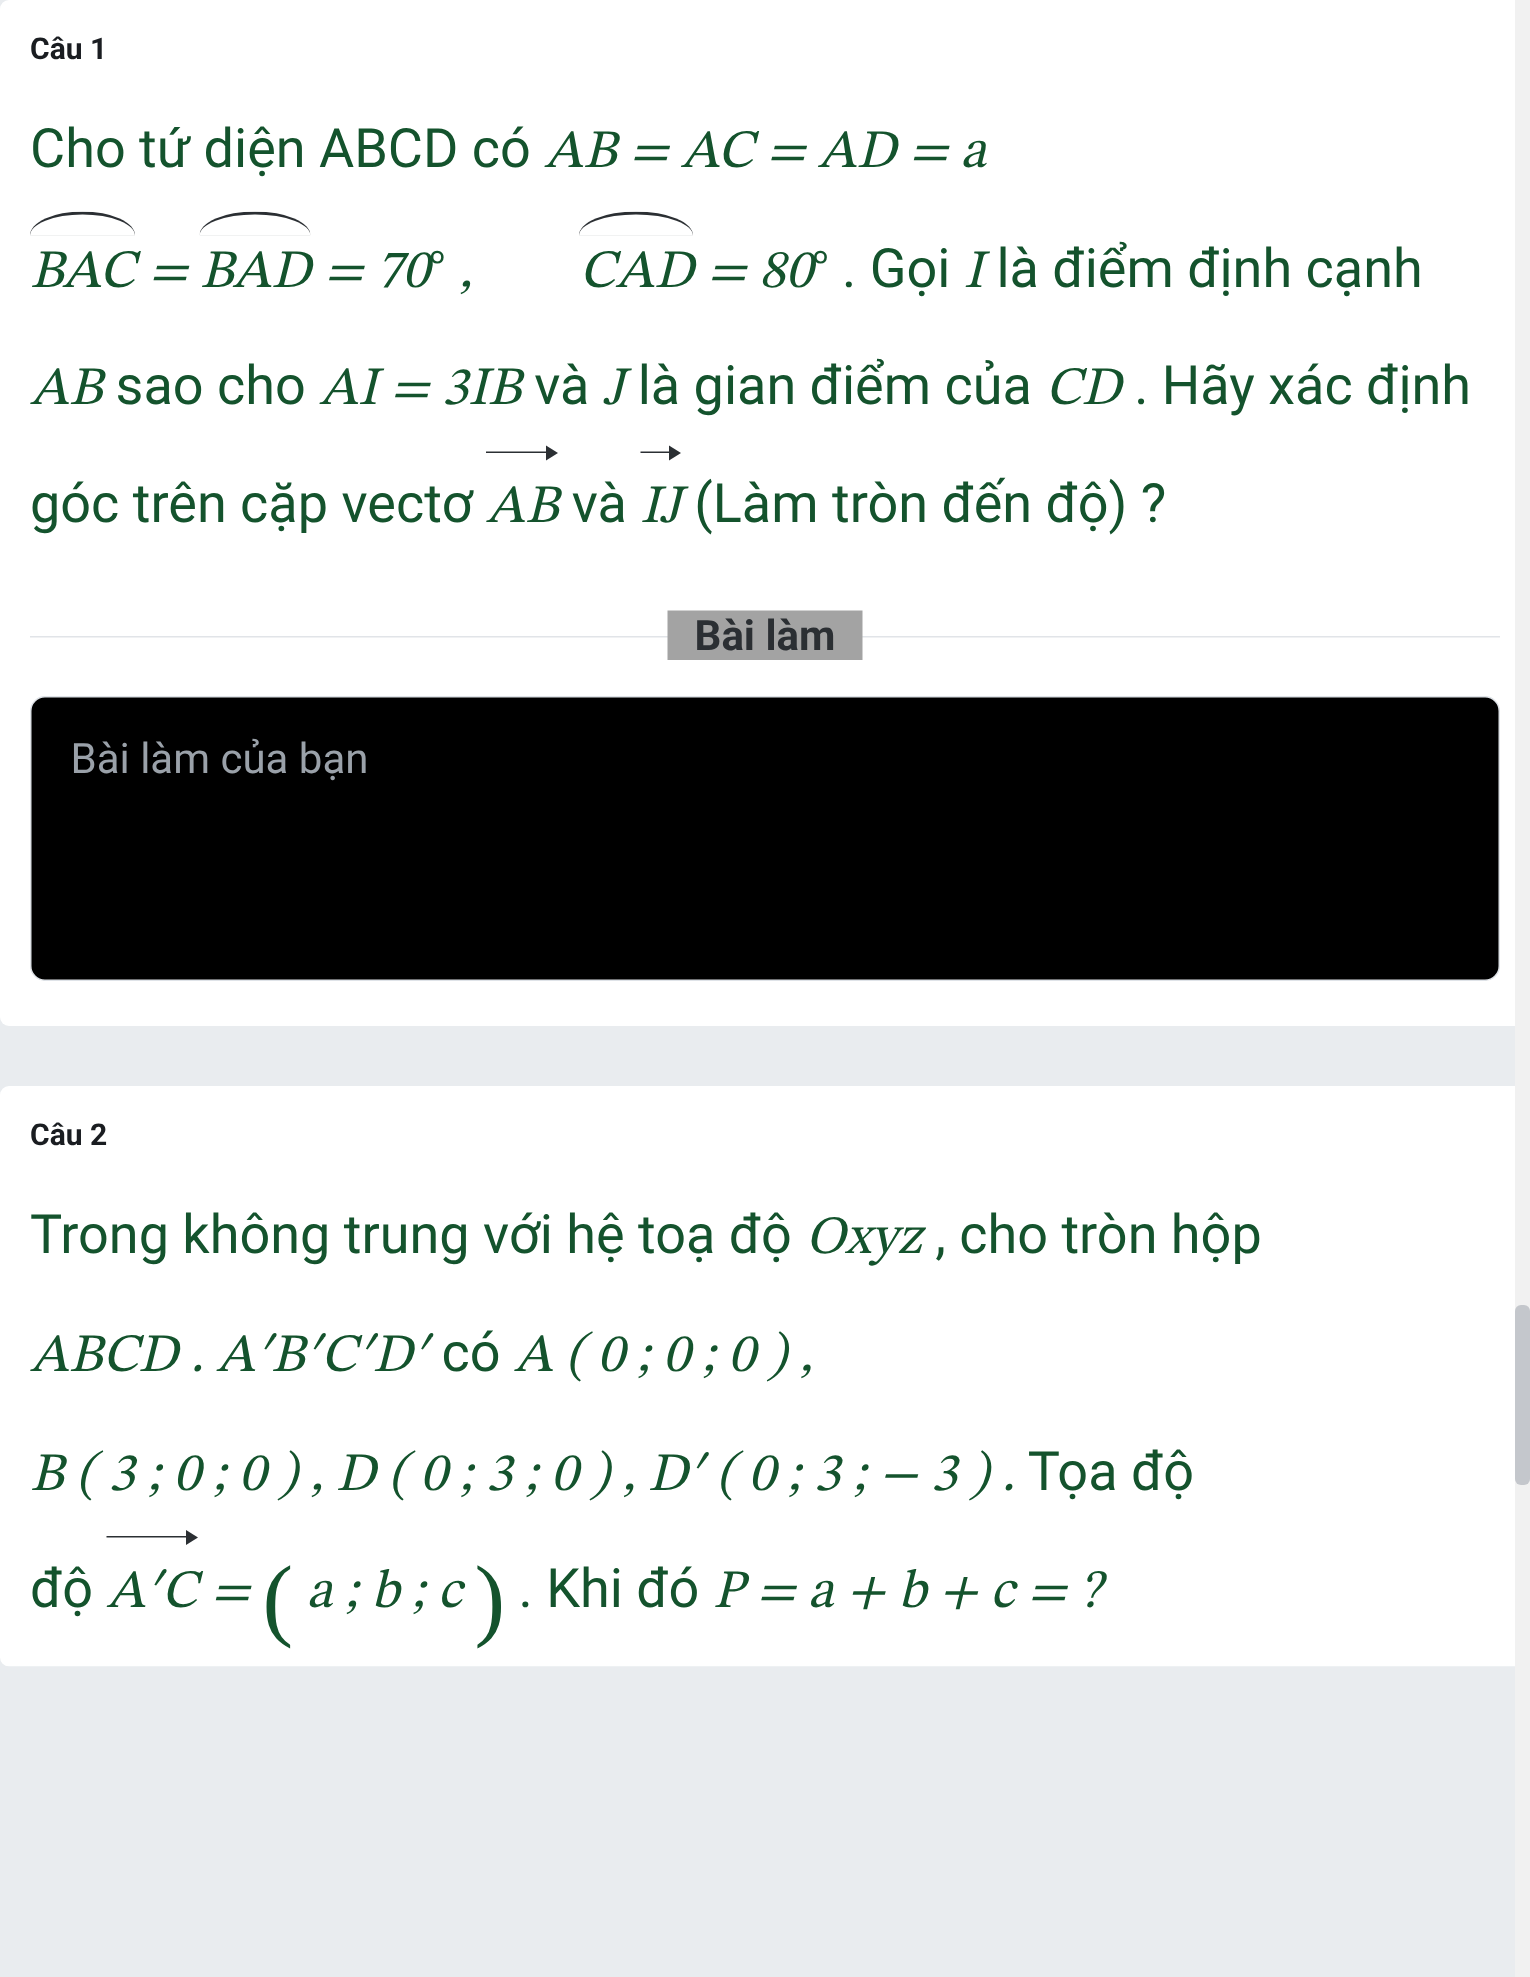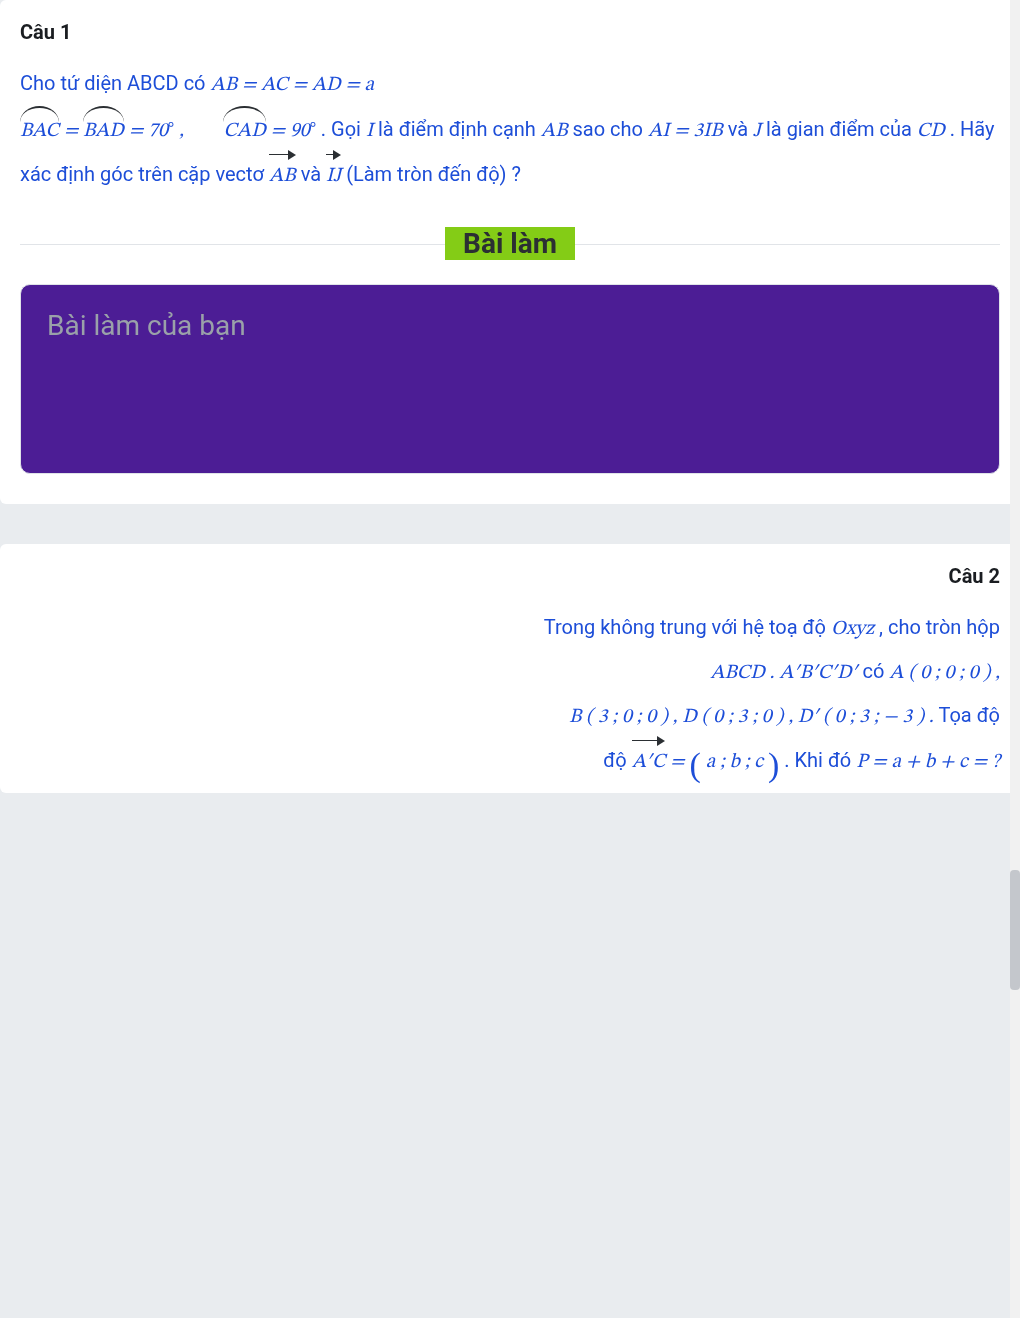--- a/index.html
+++ b/index.html
@@ -15,23 +15,23 @@
     margin: 0 0 40px 0;
     padding: 20px 20px 30px 20px;
   }
   .q-title {
     font-weight: 700;
     font-size: 20px;
     color: #1a1d21;
     margin-bottom: 18px;
   }
   .q-body {
-    font-size: 20px;
+    font-size: 36px;
     line-height: 2.1;
-    color: #1d4ed8;
+    color: #14532d;
   }
   .math {
     font-family: "Cambria Math", "STIX Two Math", "Times New Roman", serif;
     font-style: italic;
     white-space: nowrap;
   }
   .arc {
     position: relative;
     display: inline-block;
     padding-top: 4px;
@@ -75,35 +75,35 @@
   .divider-wrap::before {
     content: "";
     position: absolute;
     left: 0; right: 0; top: 50%;
     border-top: 1px solid #e1e4e8;
     z-index: 0;
   }
   .divider-label {
     position: relative;
     display: inline-block;
-    background: #84cc16;
+    background: #a3a3a3;
     padding: 0 18px;
     font-weight: 700;
     font-size: 28px;
     color: #2b2f33;
     z-index: 1;
   }
   .answer-box {
     border: 1px solid #dfe3e8;
     border-radius: 10px;
     min-height: 190px;
     padding: 24px 26px;
     font-size: 28px;
     color: #9aa1a9;
-    background: #4c1d95;
+    background: #000000;
   }
   .scroll-track {
     position: fixed;
     right: 0; top: 0;
     width: 10px;
     height: 100%;
     background: #f1f1f1;
   }
   .scroll-thumb {
     position: absolute;
@@ -129,21 +129,21 @@
     <span>Cho tứ diện ABCD có </span>
     <span class="math">AB = AC = AD = a</span>
     <br>
     <span class="math arc">BAC</span>
     <span class="math"> = </span>
     <span class="math arc">BAD</span>
     <span class="math"> = 70</span><span class="math deg">∘</span>
     <span class="math"> ,</span>
     &nbsp;&nbsp;&nbsp;&nbsp;&nbsp;&nbsp;
     <span class="math arc">CAD</span>
-    <span class="math"> = 90</span><span class="math deg">∘</span>
+    <span class="math"> = 80</span><span class="math deg">∘</span>
     <span> . Gọi </span>
     <span class="math">I</span>
     <span> là điểm định cạnh </span>
     <span class="math">AB</span>
     <span> sao cho </span>
     <span class="math">AI = 3IB</span>
     <span> và </span>
     <span class="math">J</span>
     <span> là gian điểm của </span>
     <span class="math">CD</span>
@@ -156,21 +156,21 @@
 
   <div class="divider-wrap">
     <span class="divider-label">Bài làm</span>
   </div>
 
   <div class="answer-box">
     <span>Bài làm của bạn</span>
   </div>
 </div>
 
-<div class="card" style="margin-bottom:0; padding-bottom:10px;text-align:right;">
+<div class="card" style="margin-bottom:0; padding-bottom:10px;">
   <div class="q-title">Câu 2</div>
   <div class="q-body">
     <span>Trong không trung với hệ toạ độ </span>
     <span class="math">Oxyz</span>
     <span>, cho tròn hộp </span>
     <br>
     <span class="math">ABCD . A′B′C′D′</span>
     <span> có </span>
     <span class="math">A ( 0 ;  0 ;  0 ) ,</span>
     <br>

